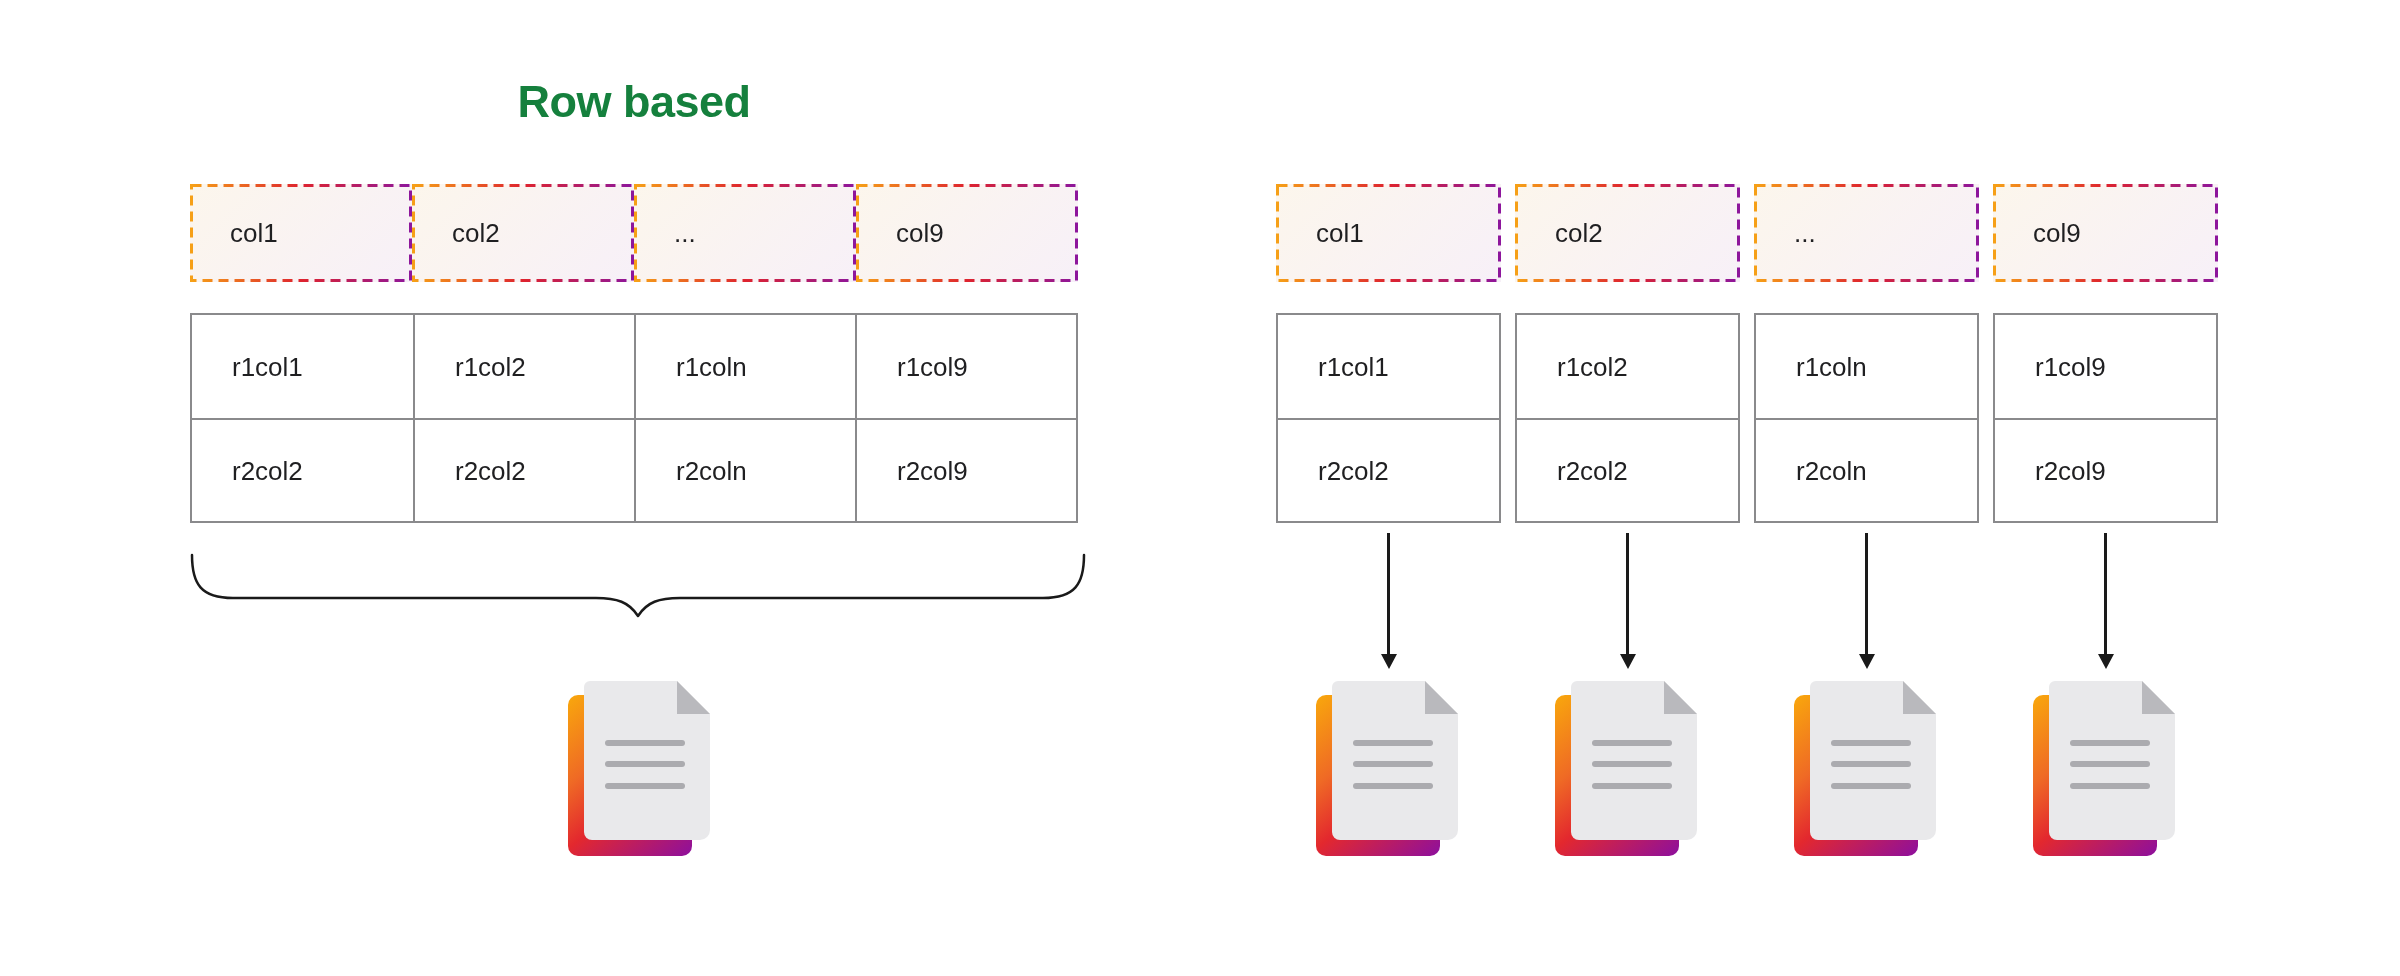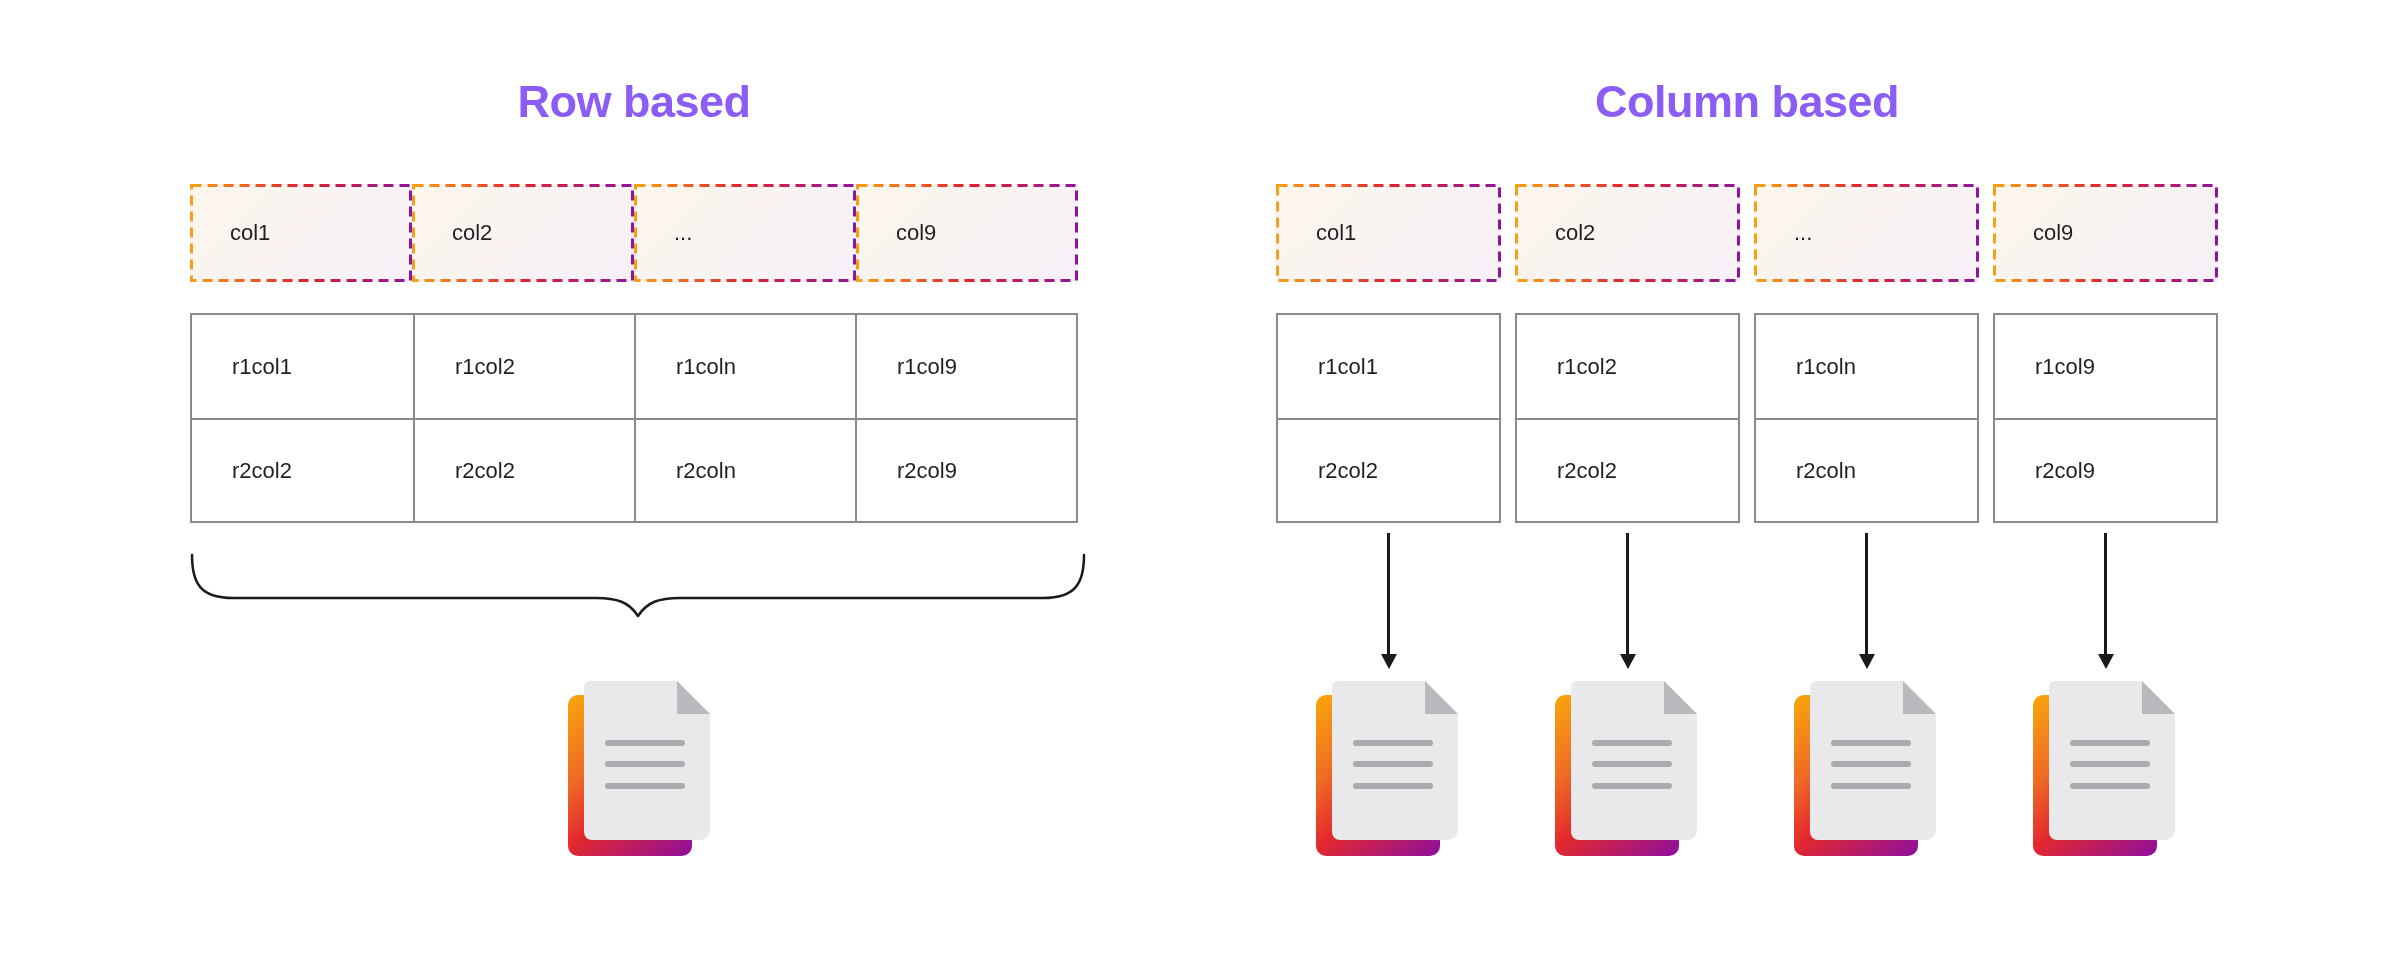--- a/index.html
+++ b/index.html
@@ -8,33 +8,33 @@
     --hdr0:#FCF6EC; --hdr1:#F7F0F8;
     --dg0:#F9A80C; --dg1:#EF6A25; --dg2:#E3282E; --dg3:#8D0F9E;
   }
   html,body{margin:0;padding:0;background:#fff;}
   #canvas{
     position:relative; width:2400px; height:976px; background:var(--bg);
     font-family:"Liberation Sans", sans-serif; color:var(--text); overflow:hidden;
   }
   .panel-title{
     position:absolute; top:76px; text-align:center;
-    font-size:45px; font-weight:600; letter-spacing:-0.5px; color:#8b5cf6;
+    font-size:45px; font-weight:600; letter-spacing:-0.5px; color:#15803d;
   }
   
   .hdr-row{position:absolute; top:184px; height:98px; display:flex;}
   .hdr-row.gapped{gap:14px;}
   .dash-cell{
     position:relative; flex:1; height:100%;
     background:linear-gradient(135deg, var(--hdr0) 0%, var(--hdr1) 100%);
     display:flex; align-items:center;
   }
   .dash-cell svg.dash-rect{position:absolute; left:0; top:0; pointer-events:none;}
   .cell-label{
-    position:relative; padding-left:40px; font-size:22px; line-height:1; color:var(--text);
+    position:relative; padding-left:40px; font-size:26px; line-height:1; color:var(--text);
   }
   .bold{font-weight:400;}
   
   .ltable{
     position:absolute; left:190px; top:313px; width:888px; height:210px;
     box-sizing:border-box; border:2px solid var(--border); background:#fff;
     display:grid; grid-template-columns:repeat(4,1fr); grid-template-rows:repeat(2,1fr);
   }
   .ltable .tcell{
     box-sizing:border-box; border-left:2px solid var(--border); border-top:2px solid var(--border);
@@ -172,21 +172,20 @@
 
   <div class="doc" style="left:568px;">
     <div class="doc-back"></div>
     <div class="doc-front"></div>
     <div class="doc-fold"></div>
     <div class="doc-line l1"></div>
     <div class="doc-line l2"></div>
     <div class="doc-line l3"></div>
   </div>
 
-  <div class="panel-title" style="left:1276px;width:942px;">Column based</div>
 
   <div class="hdr-row gapped" style="left:1276px;width:942px;">
     <div class="dash-cell">
         <svg class="dash-rect" width="225" height="98">
           <defs>
             <linearGradient id="dg4" x1="0" y1="0" x2="1" y2="0">
               <stop offset="0" stop-color="#F6A017"></stop>
               <stop offset="0.5" stop-color="#DE232E"></stop>
               <stop offset="1" stop-color="#8D169C"></stop>
             </linearGradient>

